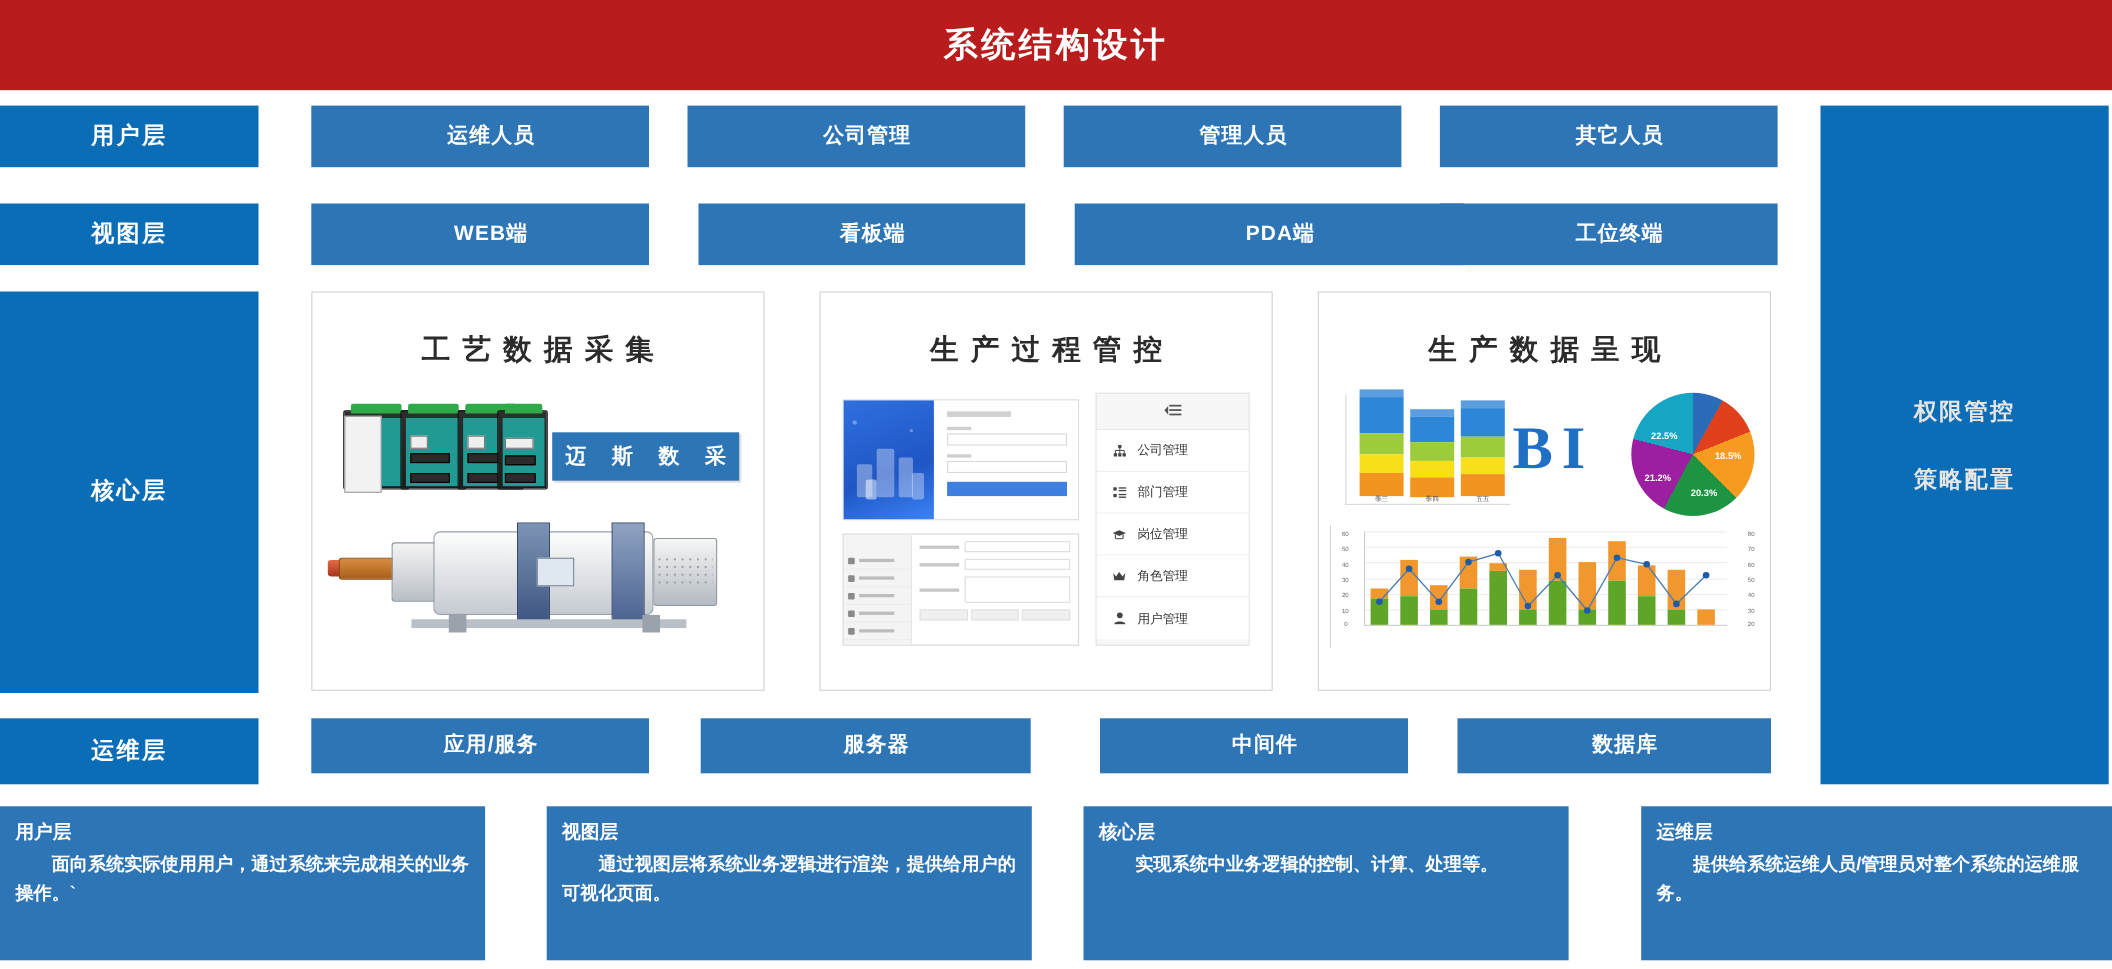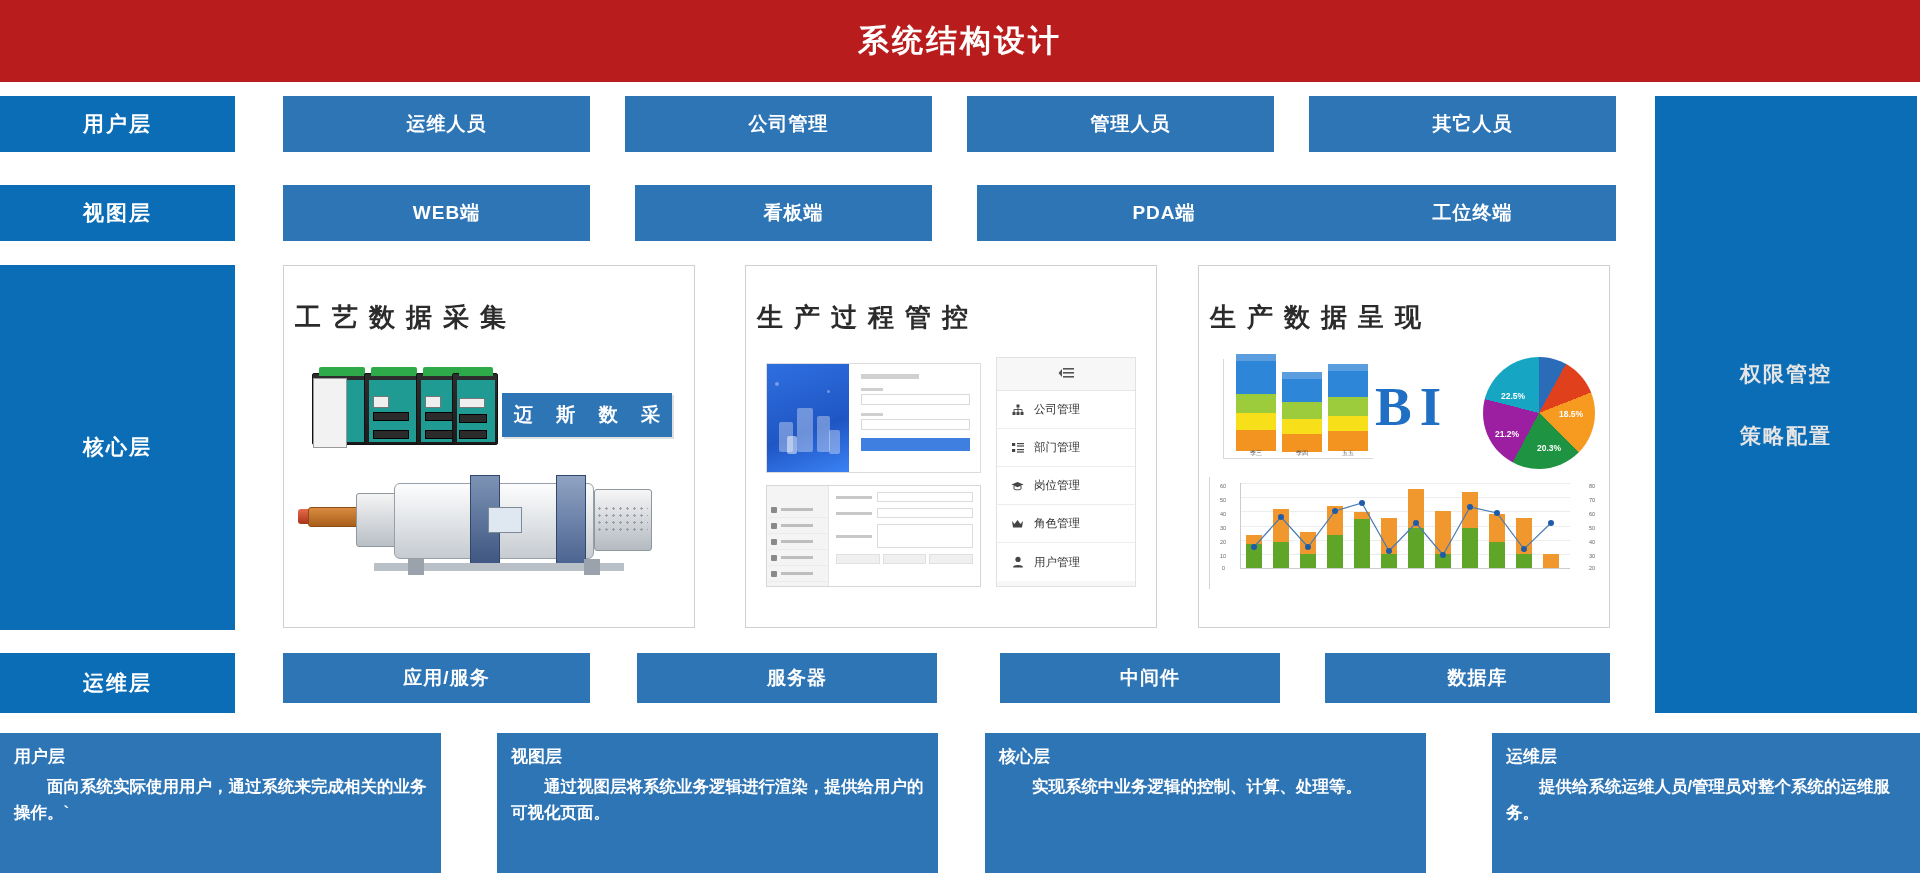--- a/index.html
+++ b/index.html
@@ -70,21 +70,21 @@
   .card {
     position: absolute; top: 265px; background: #ffffff;
     border: 1px solid #d0d0d0;
     overflow: hidden;
   }
   #card-1 { left: 283px; width: 412px; height: 363px; }
   #card-2 { left: 745px; width: 412px; height: 363px; }
   #card-3 { left: 1198px; width: 412px; height: 363px; }
 
   .card-title {
-    text-align: left; color: #2b2b2b; font-size: 26px; font-weight: bold;
+    text-align: center; color: #2b2b2b; font-size: 26px; font-weight: bold;
     letter-spacing: 11px; padding-top: 34px; text-indent: 11px;
   }
 
   .card-body { position: relative; width: 100%; height: 270px; }
 
   
   .switch-rack { position: absolute; left: 28px; top: 32px; width: 178px; height: 78px; }
   .sw-unit {
     position: absolute; top: 6px; width: 60px; height: 72px;
     background: linear-gradient(180deg,#2e2e2e 0%,#1b1b1b 100%);

